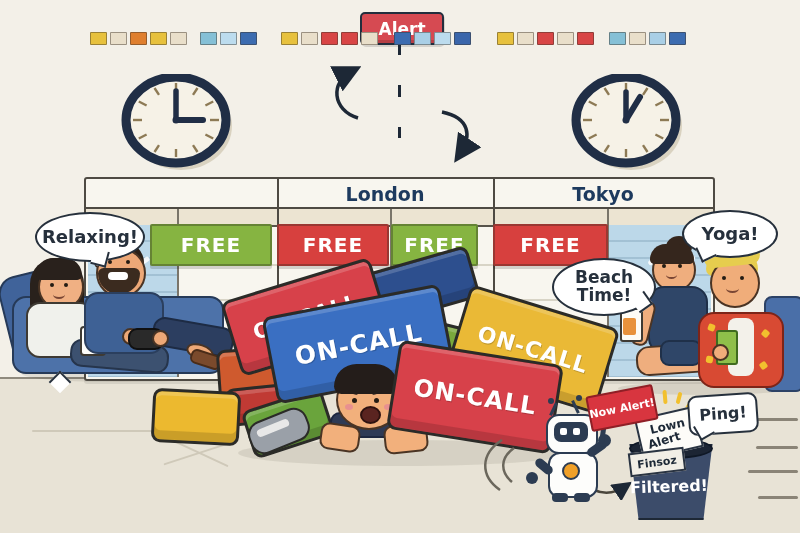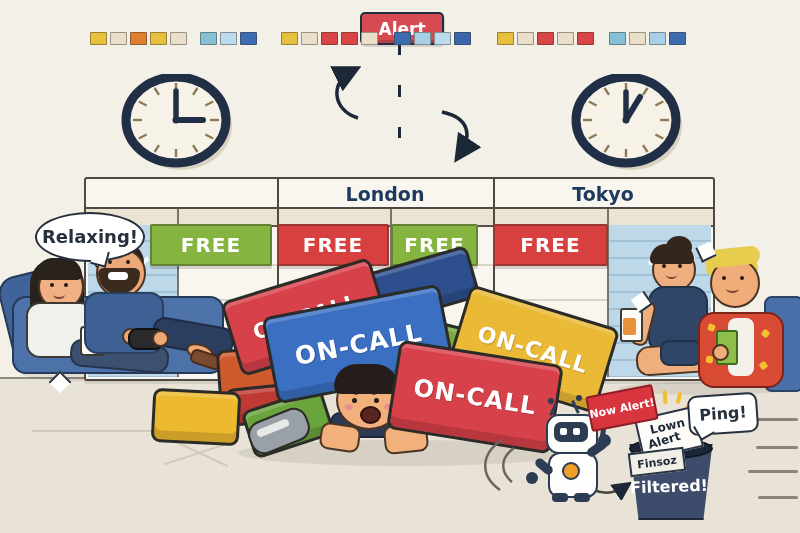--- a/index.html
+++ b/index.html
@@ -360,22 +360,28 @@
   <div class="speed" style="left:748px;top:470px;width:50px;"></div>
   <div class="speed" style="left:758px;top:496px;width:40px;"></div>
 
   <div class="bubble" style="left:20px;top:212px;width:106px;height:46px;margin-left:15px;">
       <span>Relaxing!</span>
     </div>
   <div class="tail" style="left:92px;top:250px;transform:rotate(15deg);"></div>
 
   <div class="tail" style="left:52px;top:374px;transform:rotate(225deg);"></div>
 
+  <div class="bubble" style="left:552px;top:258px;width:100px;height:54px;font-size:17px;">
+      <span style="width:64px;">Beach Time!</span>
+    </div>
   <div class="tail" style="left:634px;top:294px;transform:rotate(-35deg);"></div>
 
+  <div class="bubble" style="left:682px;top:210px;width:92px;height:44px;">
+      <span>Yoga!</span>
+    </div>
   <div class="tail" style="left:698px;top:244px;transform:rotate(65deg);"></div>
 
   <div class="bubble" style="left:688px;top:394px;width:66px;height:36px;border-radius:9px;font-size:16px;transform:rotate(-4deg);">
       <span>Ping!</span>
     </div>
   <div class="tail" style="left:696px;top:422px;transform:rotate(60deg);"></div>
 
 </div>
 
 </body></html>

